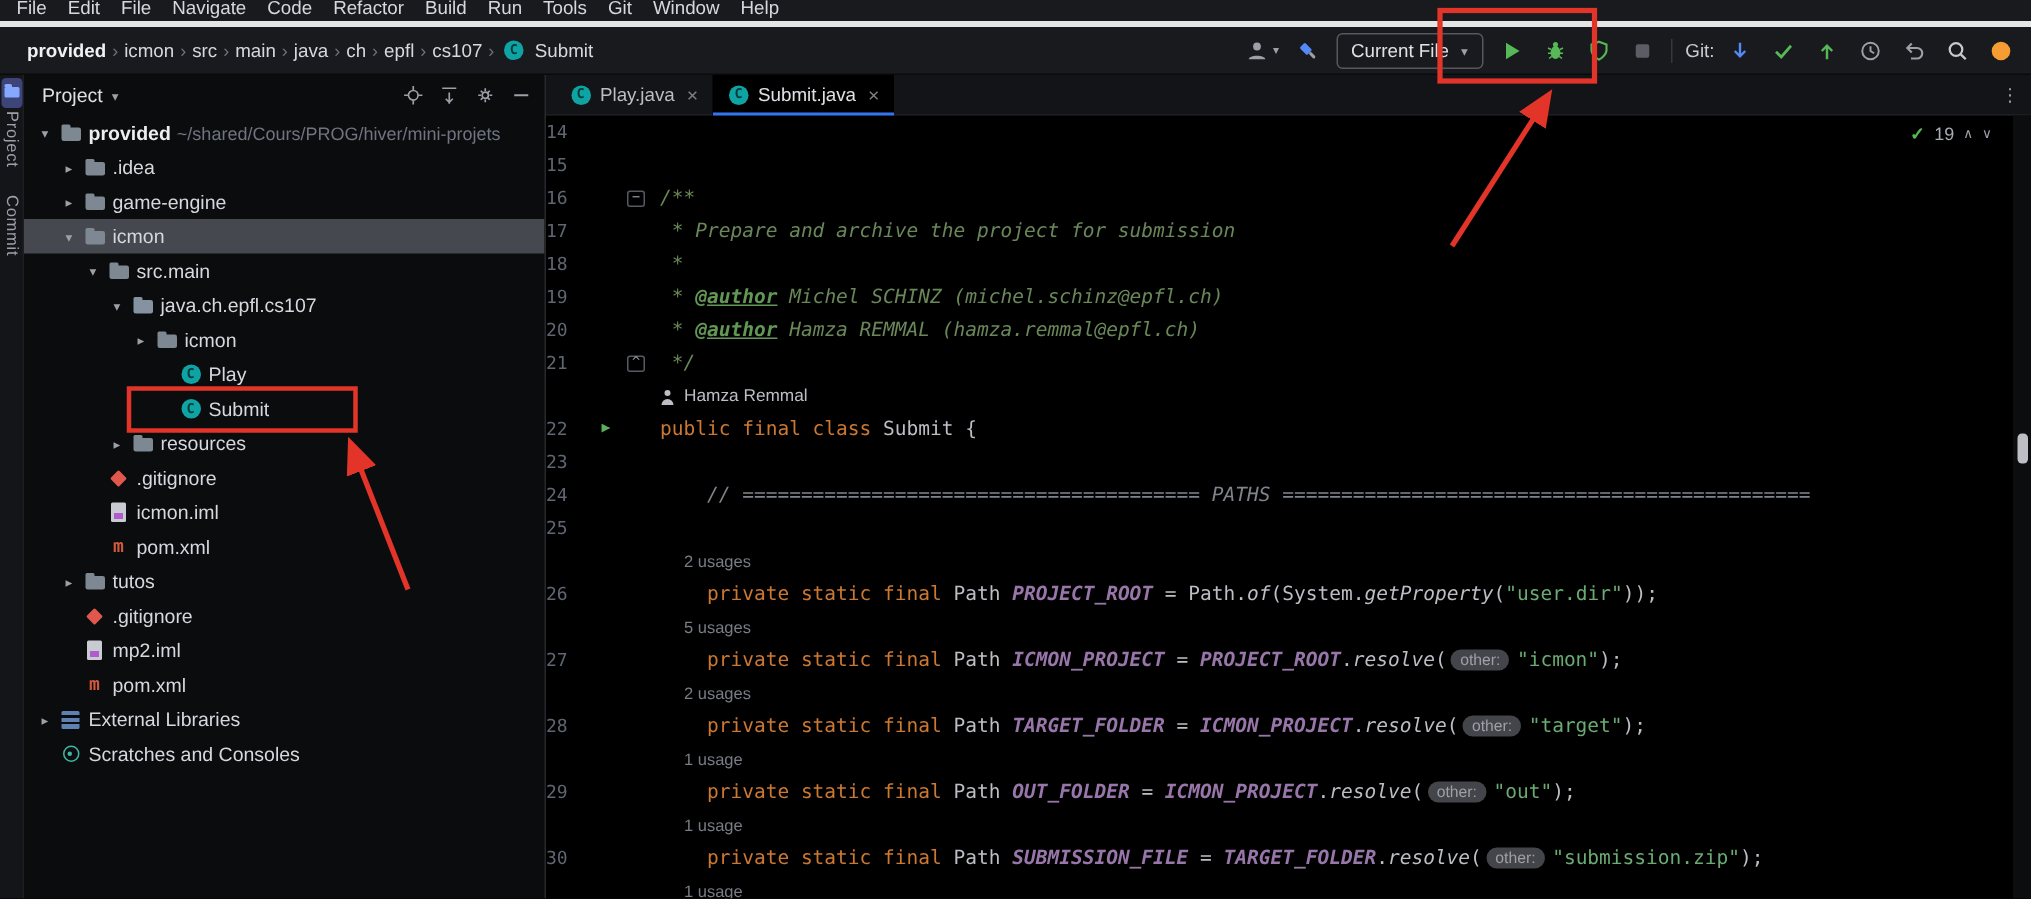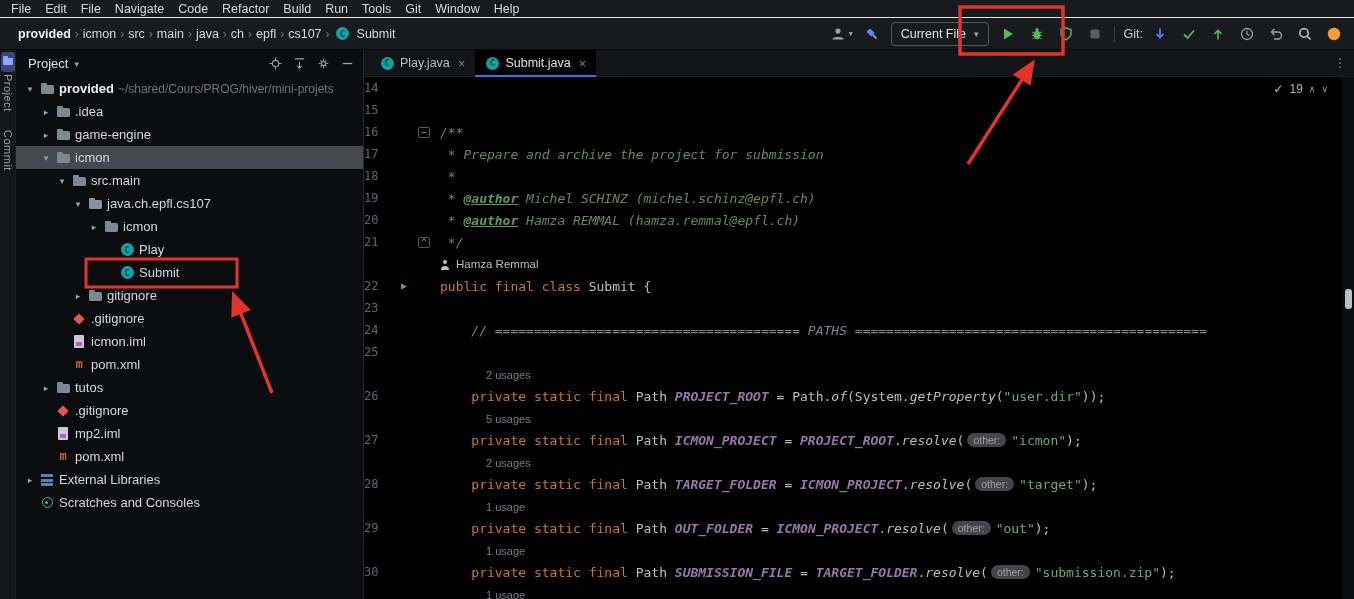--- a/index.html
+++ b/index.html
@@ -1,22 +1,22 @@
 <!DOCTYPE html>
 <html><head>
 <meta charset="utf-8">
 <style>
   *{box-sizing:border-box;margin:0;padding:0}
   html,body{background:#000}
   body{width:1354px;height:599px;font-family:"Liberation Sans",sans-serif;overflow:hidden}
   .app{position:relative;width:1354px;height:599px;background:#0b0c0e;overflow:hidden}
 
   
-  .menubar{position:absolute;left:0;top:0;width:100%;height:18px;background:#191a1d;border-bottom:1px solid #e5e5e5;
-    display:flex;align-items:flex-start;padding-left:4px;color:#d5d8de;font-size:12.5px;z-index:5}
+  .menubar{position:absolute;left:0;top:0;width:100%;height:18px;background:#191a1d;border-bottom:4px solid #e5e5e5;
+    display:flex;align-items:flex-end;padding-left:4px;color:#d5d8de;font-size:12.5px;z-index:5}
   .menu-item{padding:0 7px;line-height:18px;cursor:default}
 
   
   .toolbar{position:absolute;left:0;top:18px;width:100%;height:32px;background:#191a1d;border-bottom:1px solid #0a0a0c;
     display:flex;align-items:center;padding:0 10px 0 18px;font-size:12.5px;color:#c8ccd2;z-index:5}
   .breadcrumbs{display:flex;align-items:center;gap:3px;white-space:nowrap}
   .crumb{color:#d5d8de}
   .crumb.bold{font-weight:700;color:#f0f1f3}
   .crumb-sep{color:#6f7480;font-size:12px;padding:0 1px}
   .bc-leaf{display:flex;align-items:center;gap:5px;color:#d5d8de}
@@ -89,21 +89,21 @@
   .tok.pl{color:#bcbec4}
   .tok.cls{color:#bcbec4}
   .tok.fld{color:#9876aa;font-style:italic;font-weight:600}
   .tok.str{color:#6aab73}
   .tok.mth{color:#bcbec4;font-style:italic}
   .tok.doc{color:#6a8759;font-style:italic}
   .tok.tag{color:#629755;font-style:italic;font-weight:700;text-decoration:underline}
   .tok.lc{color:#7e838c;font-style:italic}
   .hint{display:inline-block;background:#43454a;color:#9da0a8;font:10.5px "Liberation Sans",sans-serif;line-height:14px;
     padding:0 6px;border-radius:7px;margin:0 5px 0 3px;vertical-align:1px}
-  .usage{margin-left:46px;color:#787d85;font:11px "Liberation Sans",sans-serif}
+  .usage{margin-left:16px;color:#787d85;font:11px "Liberation Sans",sans-serif}
   .author{display:flex;align-items:flex-end;gap:6px;color:#bcbec4;font:11.5px "Liberation Sans",sans-serif}
   .person{width:10px;height:10px;position:relative;display:inline-block}
   .person::before{content:"";position:absolute;top:0;left:3px;width:4px;height:4px;border-radius:50%;background:#bcbec4}
   .person::after{content:"";position:absolute;bottom:0;left:1px;width:8px;height:4px;border-radius:4px 4px 0 0;background:#bcbec4}
 
   .inspections{position:absolute;top:31px;right:22px;display:flex;align-items:center;gap:6px;z-index:4;background:rgba(0,0,0,.55);padding:1px 4px;border-radius:4px}
   .insp-check{color:#57b857;font-size:12px;font-weight:700}
   .insp-count{color:#a8adb5;font-size:12px}
   .insp-nav{color:#9da0a8;font-size:9px}
 
@@ -349,21 +349,21 @@
           <span class="ic ic-class">
             <i>C</i>
           </span>
           <span class="tree-label">Submit</span>
         </div>
         <div class="tree-row" style="padding-left: 54px;">
           <span class="tw-chev">▸</span>
           <span class="ic ic-folder">
             <i></i>
           </span>
-          <span class="tree-label">gitignore</span>
+          <span class="tree-label">resources</span>
         </div>
         <div class="tree-row" style="padding-left: 38px;">
           <span class="tw-chev"></span>
           <span class="ic ic-git">
             <i></i>
           </span>
           <span class="tree-label">.gitignore</span>
         </div>
         <div class="tree-row" style="padding-left: 38px;">
           <span class="tw-chev"></span>

